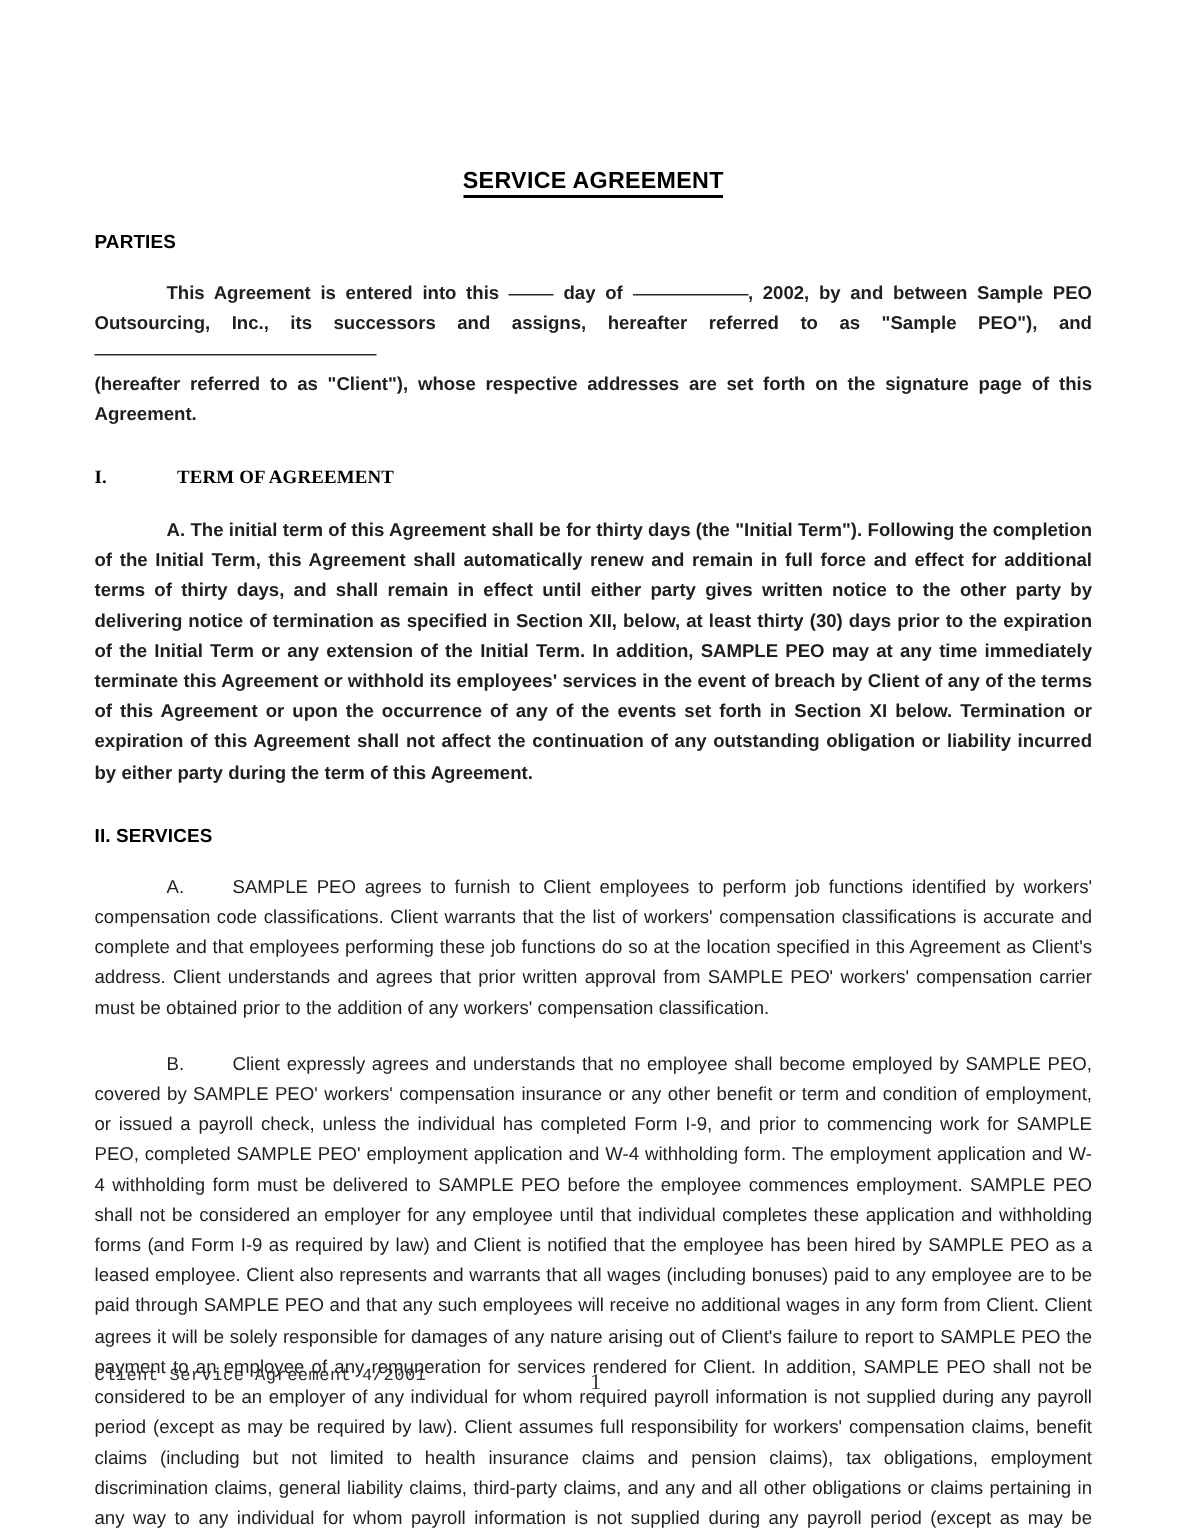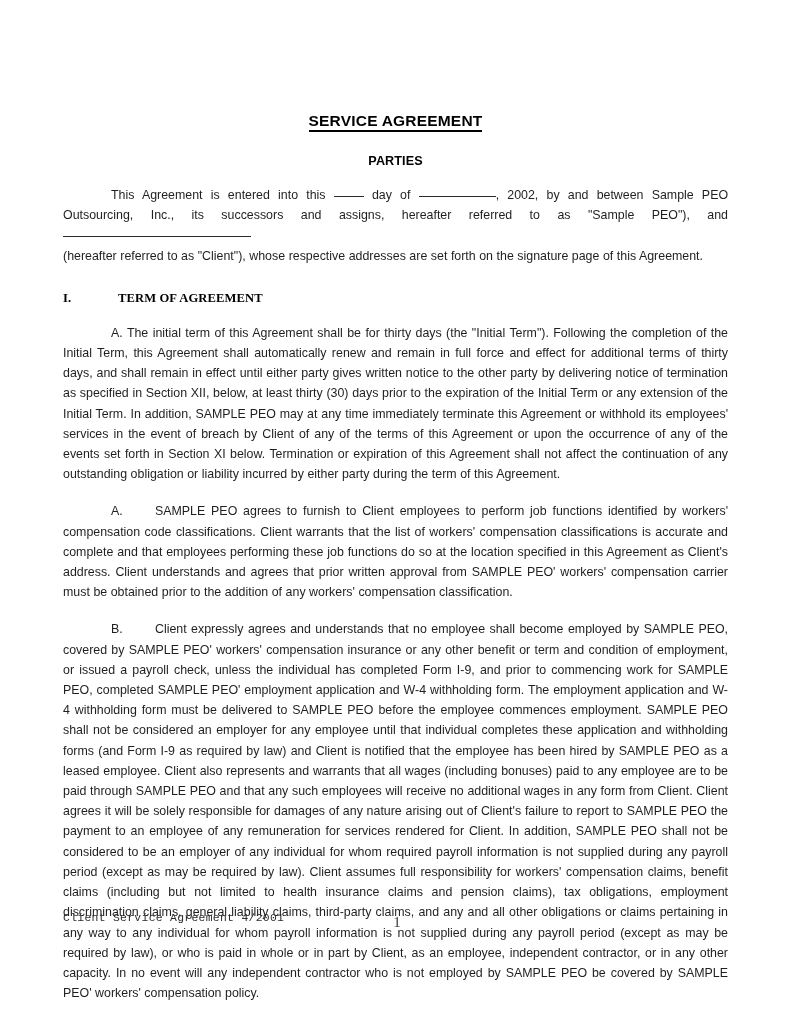--- a/index.html
+++ b/index.html
@@ -50,21 +50,20 @@
   
   .section-label {
     font-size: 12.6px;
     font-weight: bold;
     color: #000;
     margin: 0;
     letter-spacing: 0.1px;
   }
   .parties-head {
     padding-top: 24px;
-    text-align: center;
   }
   .roman-head {
     padding-top: 25px;
     display: block;
     white-space: pre;
     font-family: Liberation Serif, serif;
   }
   .roman-head .num {
     display: inline-block;
     width: 55px;
@@ -79,20 +78,21 @@
     font-size: 12.4px;
     line-height: 20.2px;
     text-align: justify;
     margin: 0;
     padding-top: 17px;
     color: #1f1f1f;
     word-spacing: 0.1px;
   }
   p.body.first-indent {
     text-indent: 48px;
+    font-weight: bold;
   }
   p.body.ab {
     text-indent: 0;
   }
   .lead-letter {
     display: inline-block;
     margin-left: 48px;
     width: 44px;
   }
 
@@ -148,20 +148,21 @@
 
     <div class="section-label parties-head">PARTIES</div>
 
     <p class="body first-indent"><span>This Agreement is entered into this</span> <span class="blank blank-short"></span> <span>day of</span> <span class="blank blank-med"></span><span>, 2002, by and between Sample PEO Outsourcing, Inc., its successors and assigns, hereafter referred to as "Sample PEO"), and</span> <span class="blank blank-long"></span><br><span>(hereafter referred to as "Client"), whose respective addresses are set forth on the signature page of this Agreement.</span></p>
 
     <div class="section-label roman-head"><span class="num">I.</span><span>TERM OF AGREEMENT</span></div>
 
     <p class="body first-indent">A. The initial term of this Agreement shall be for thirty days (the "Initial Term"). Following the completion of the Initial Term, this Agreement shall automatically renew and remain in full force and effect for additional terms of thirty days, and shall remain in effect until either party gives written notice to the other party by delivering notice of termination as specified in Section XII, below, at least thirty (30) days prior to the expiration of the Initial Term or any extension of the Initial Term. In addition, SAMPLE PEO may at any time immediately terminate this Agreement or withhold its employees' services in the event of breach by Client of any of the terms of this Agreement or upon the occurrence of any of the events set forth in Section XI below. Termination or expiration of this Agreement shall not affect the continuation of any outstanding obligation or liability incurred by either party during the term of this Agreement.</p>
 
 
+    <div class="section-label services-head">II.  SERVICES</div>
 
     <p class="body ab"><span class="lead-letter">A.</span><span>SAMPLE PEO agrees to furnish to Client employees to perform job functions identified by workers' compensation code classifications. Client warrants that the list of workers' compensation classifications is accurate and complete and that employees performing these job functions do so at the location specified in this Agreement as Client's address. Client understands and agrees that prior written approval from SAMPLE PEO' workers' compensation carrier must be obtained prior to the addition of any workers' compensation classification.</span></p>
 
     <p class="body ab"><span class="lead-letter">B.</span><span>Client expressly agrees and understands that no employee shall become employed by SAMPLE PEO, covered by SAMPLE PEO' workers' compensation insurance or any other benefit or term and condition of employment, or issued a payroll check, unless the individual has completed Form I-9, and prior to commencing work for SAMPLE PEO, completed SAMPLE PEO' employment application and W-4 withholding form. The employment application and W-4 withholding form must be delivered to SAMPLE PEO before the employee commences employment. SAMPLE PEO shall not be considered an employer for any employee until that individual completes these application and withholding forms (and Form I-9 as required by law) and Client is notified that the employee has been hired by SAMPLE PEO as a leased employee. Client also represents and warrants that all wages (including bonuses) paid to any employee are to be paid through SAMPLE PEO and that any such employees will receive no additional wages in any form from Client. Client agrees it will be solely responsible for damages of any nature arising out of Client's failure to report to SAMPLE PEO the payment to an employee of any remuneration for services rendered for Client. In addition, SAMPLE PEO shall not be considered to be an employer of any individual for whom required payroll information is not supplied during any payroll period (except as may be required by law). Client assumes full responsibility for workers' compensation claims, benefit claims (including but not limited to health insurance claims and pension claims), tax obligations, employment discrimination claims, general liability claims, third-party claims, and any and all other obligations or claims pertaining in any way to any individual for whom payroll information is not supplied during any payroll period (except as may be required by law), or who is paid in whole or in part by Client, as an employee, independent contractor, or in any other capacity. In no event will any independent contractor who is not employed by SAMPLE PEO be covered by SAMPLE PEO' workers' compensation policy.</span></p>
 
   </div>
 
   <div class="footer">
     <div class="footer-left">Client Service Agreement 4/2001</div>
     <div class="footer-pageno">1</div>

